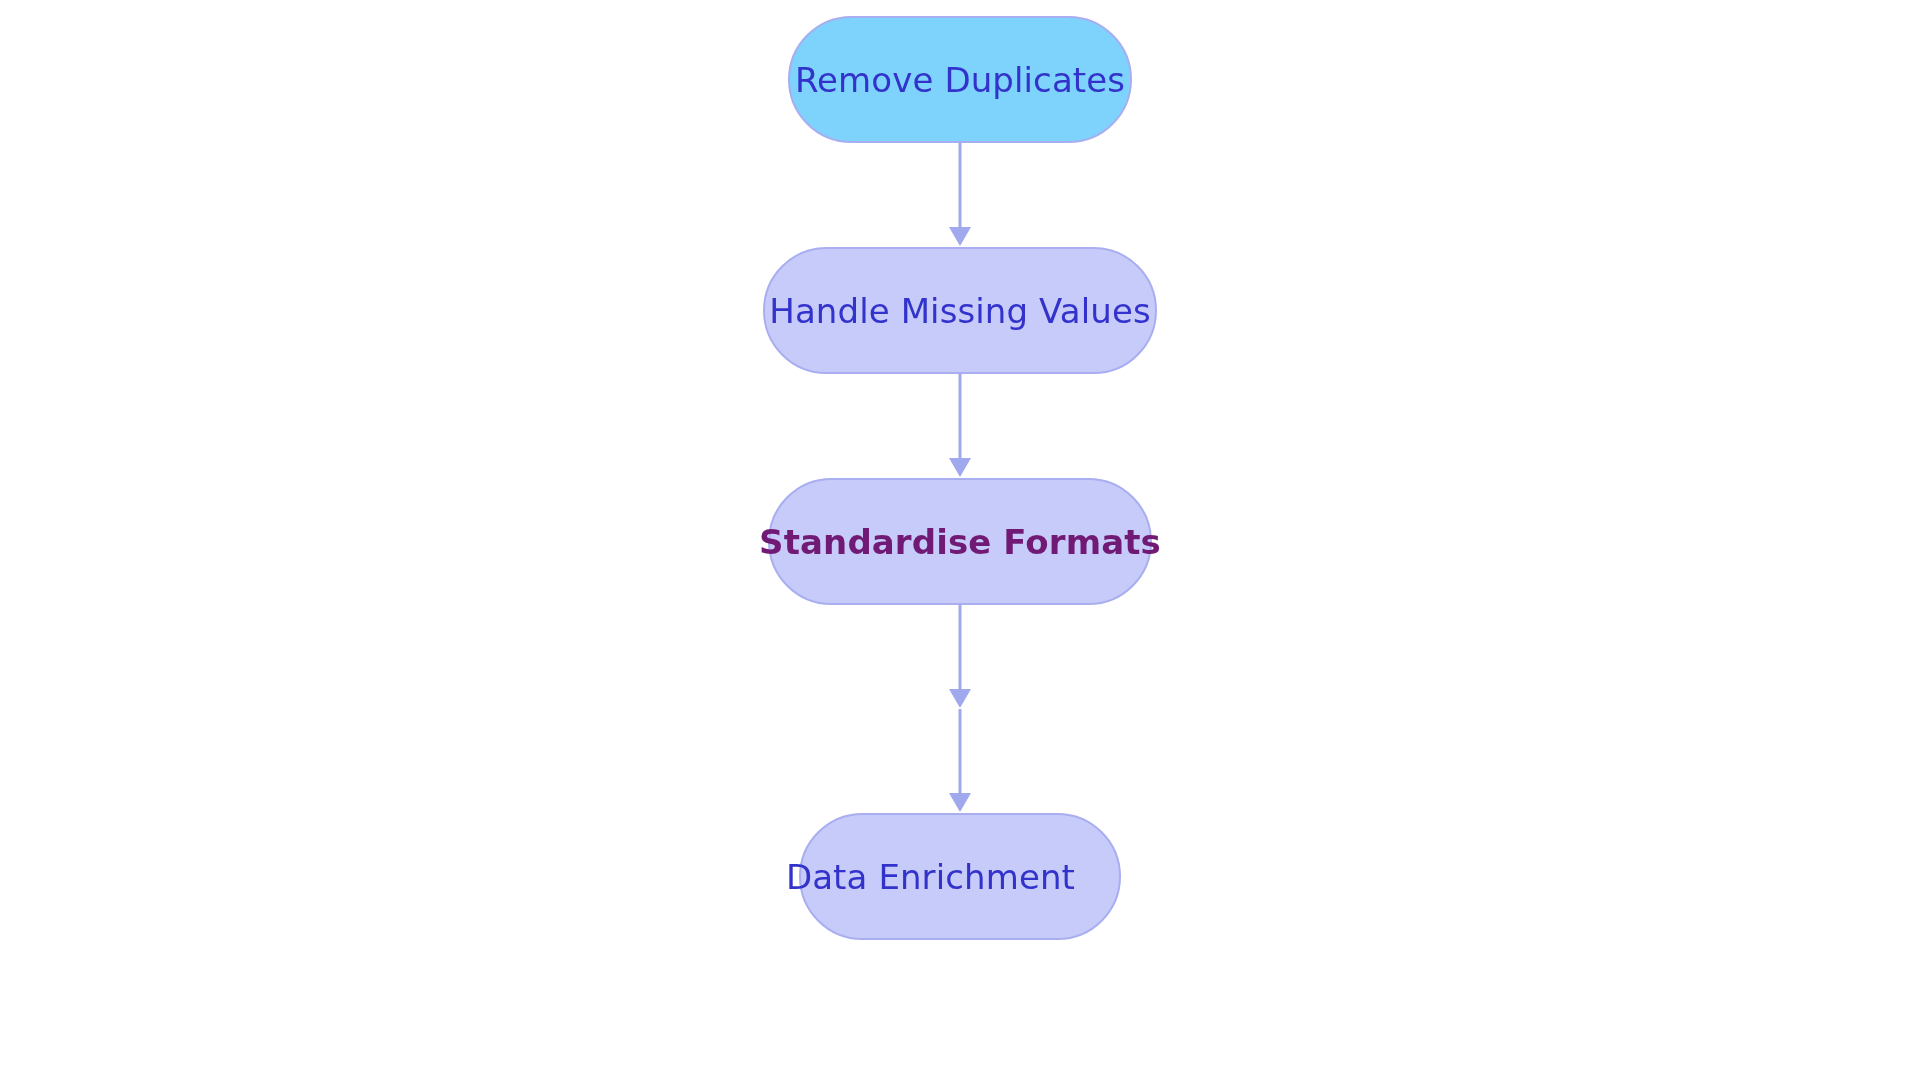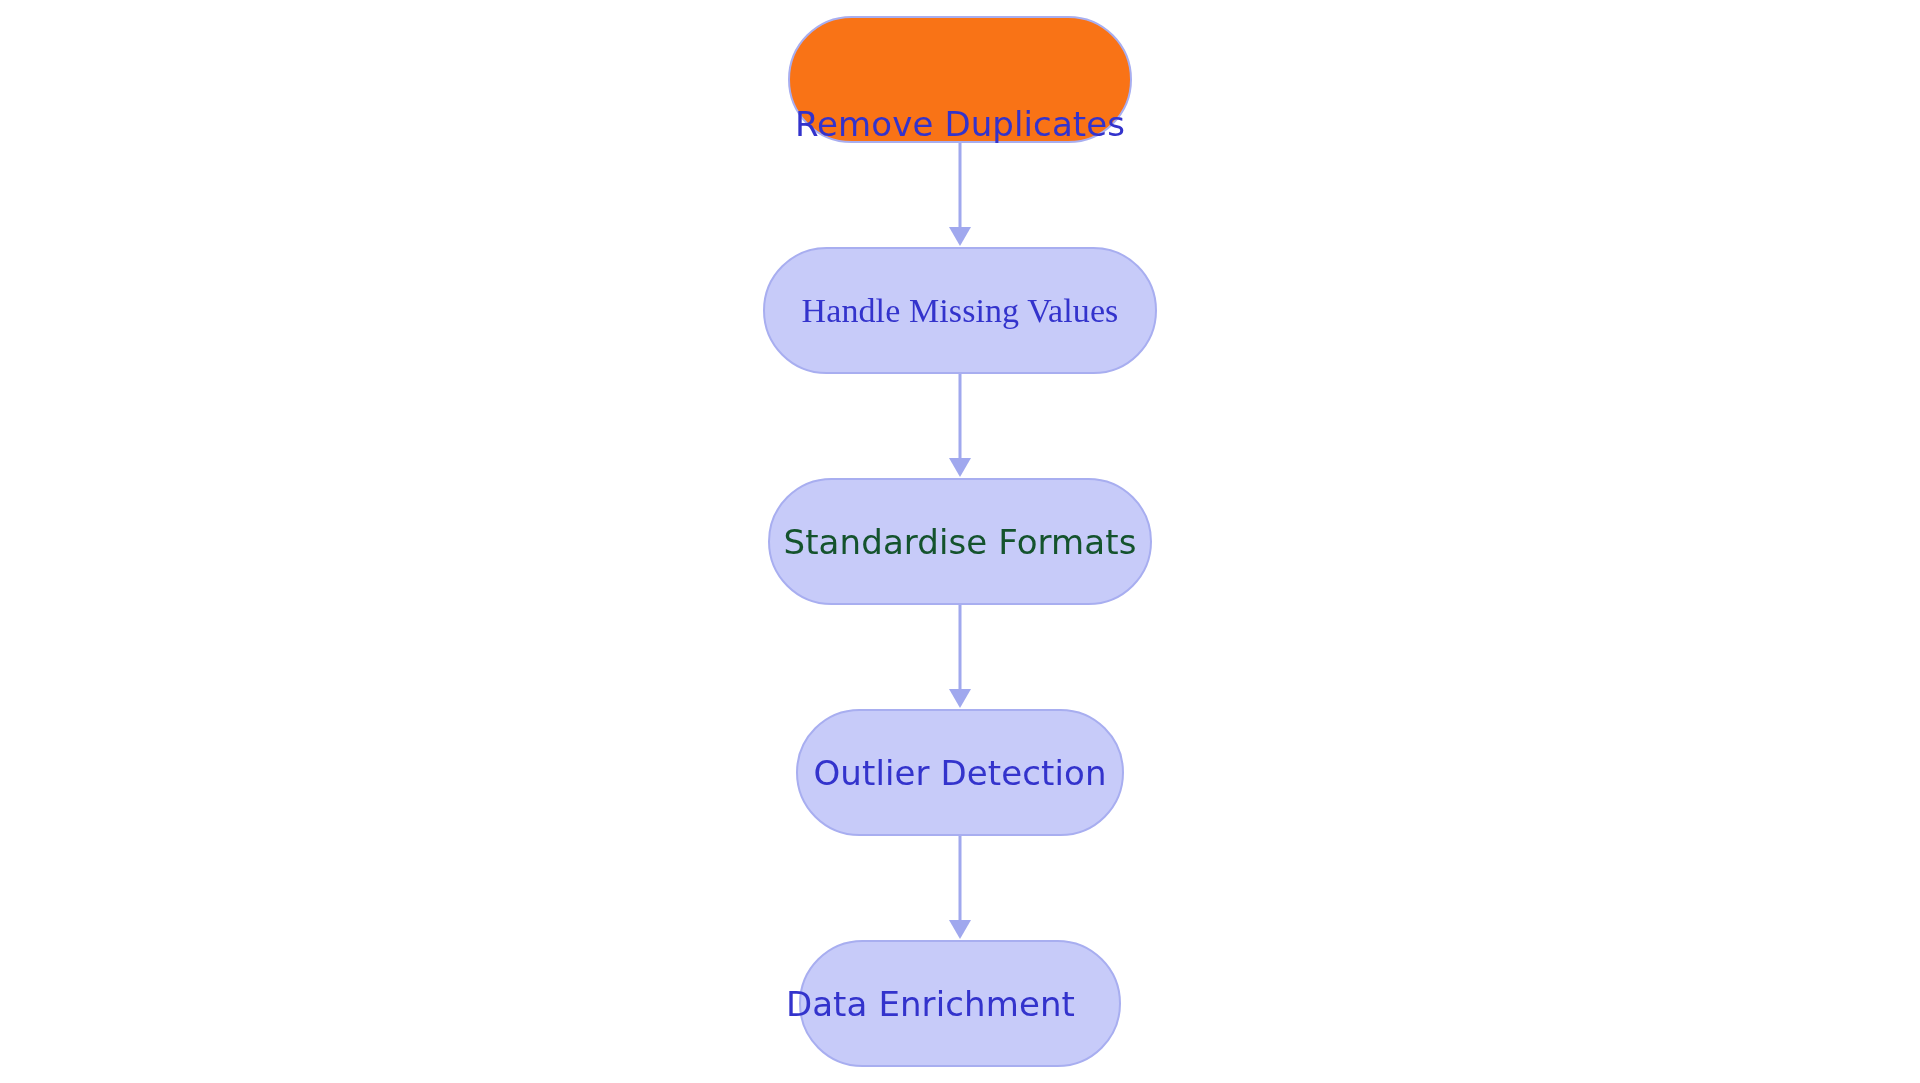--- a/index.html
+++ b/index.html
@@ -84,50 +84,47 @@
     border-right: 11px solid transparent;
     border-top: 19px solid #a0a8ee;
   }
 </style>
 </head>
 <body>
 
 <div id="flow-canvas" style="background: rgb(255, 255, 255);">
   <div class="flow-column" style="padding-top: 16px;">
 
-    <div class="flow-node" id="node-0" style="width: 344px; background: #f97316; border-color: rgb(168, 174, 240); color: rgb(51, 51, 204); align-items: flex-end;">
+    <div class="flow-node" id="node-0" style="width: 344px; background: #7dd3fc; border-color: rgb(168, 174, 240); color: rgb(51, 51, 204);">
       <span class="flow-node-label">Remove Duplicates</span>
     </div>
 
     <div class="flow-connector">
       <span class="connector-line" style="background: rgb(160, 168, 238);"></span>
       <span class="connector-head" style="border-top-color: rgb(160, 168, 238);"></span>
     </div>
 
-    <div class="flow-node" id="node-1" style="width: 394px; background: rgb(199, 203, 249); border-color: rgb(168, 174, 240); color: rgb(51, 51, 204); font-family: Liberation Serif, serif;">
+    <div class="flow-node" id="node-1" style="width: 394px; background: rgb(199, 203, 249); border-color: rgb(168, 174, 240); color: rgb(51, 51, 204);">
       <span class="flow-node-label">Handle Missing Values</span>
     </div>
 
     <div class="flow-connector">
       <span class="connector-line" style="background: rgb(160, 168, 238);"></span>
       <span class="connector-head" style="border-top-color: rgb(160, 168, 238);"></span>
     </div>
 
-    <div class="flow-node" id="node-2" style="width: 384px; background: rgb(199, 203, 249); border-color: rgb(168, 174, 240); color: #14532d;">
+    <div class="flow-node" id="node-2" style="width: 384px; background: rgb(199, 203, 249); border-color: rgb(168, 174, 240); color: #701a75; font-weight: bold;">
       <span class="flow-node-label">Standardise Formats</span>
     </div>
 
     <div class="flow-connector">
       <span class="connector-line" style="background: rgb(160, 168, 238);"></span>
       <span class="connector-head" style="border-top-color: rgb(160, 168, 238);"></span>
     </div>
 
-    <div class="flow-node" id="node-3" style="width: 328px; background: rgb(199, 203, 249); border-color: rgb(168, 174, 240); color: rgb(51, 51, 204);">
-      <span class="flow-node-label">Outlier Detection</span>
-    </div>
 
     <div class="flow-connector">
       <span class="connector-line" style="background: rgb(160, 168, 238);"></span>
       <span class="connector-head" style="border-top-color: rgb(160, 168, 238);"></span>
     </div>
 
     <div class="flow-node" id="node-4" style="width: 322px; background: rgb(199, 203, 249); border-color: rgb(168, 174, 240); color: rgb(51, 51, 204); justify-content: flex-end;">
       <span class="flow-node-label">Data Enrichment</span>
     </div>
 

